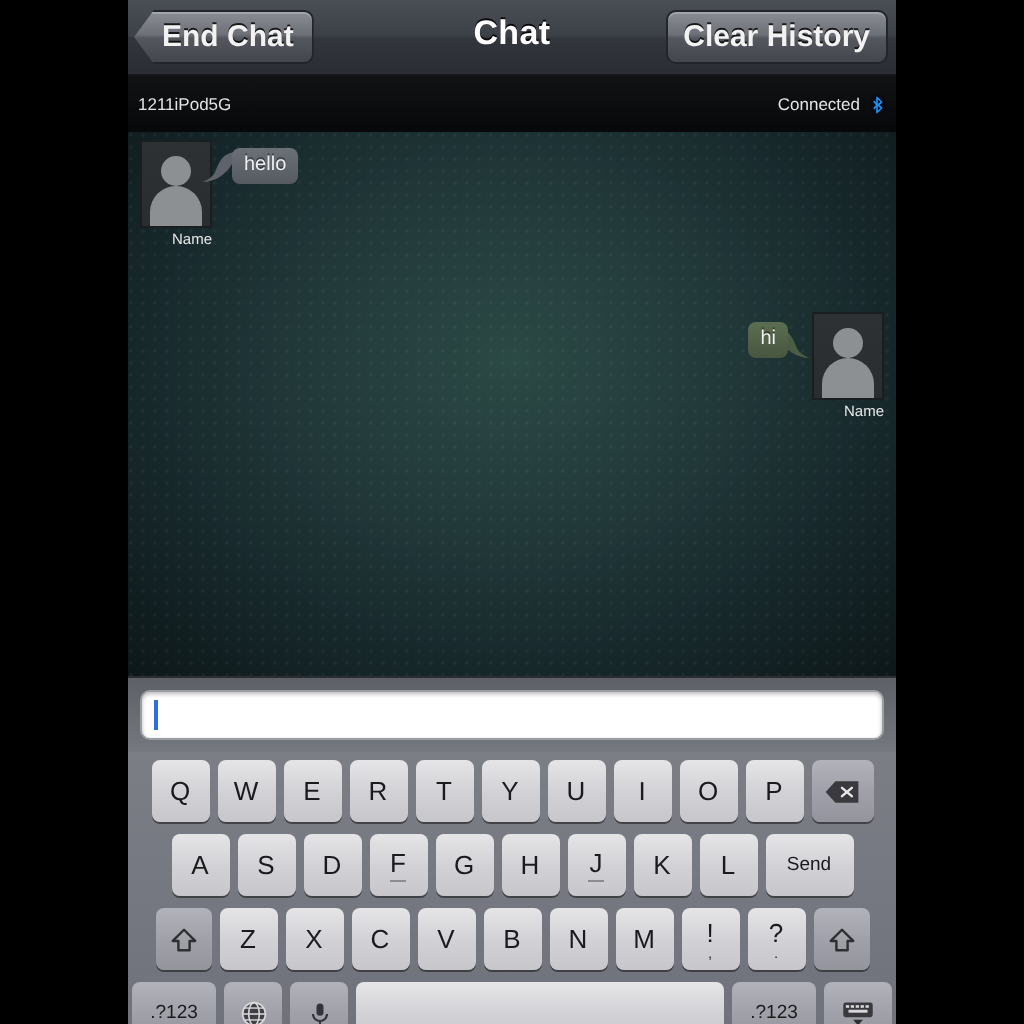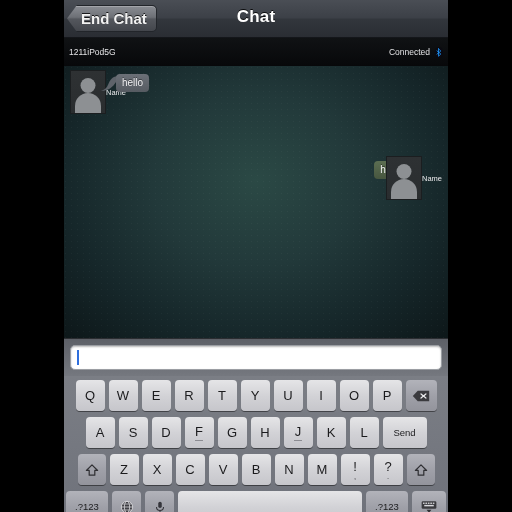--- a/index.html
+++ b/index.html
@@ -75,21 +75,21 @@
   #chat {
     position:relative;
     height:272px;
     background:
       radial-gradient(circle at 1.5px 1.5px, rgba(255,255,255,.035) 0.8px, transparent 1px) 0 0/6px 6px,
       radial-gradient(ellipse at 50% 42%, #2b4945 0%, #22393a 38%, #16272a 70%, #0d1719 100%);
     overflow:hidden;
   }
 
   .msg { position:absolute; }
-  .avatar-col { display:flex; flex-direction:row; align-items:center; }
+  .avatar-col { display:flex; flex-direction:column; align-items:flex-end; }
   .avatar {
     width:36px; height:44px;
     background:linear-gradient(to bottom,#2e3133 0%,#2a2d2f 100%);
     position:relative; overflow:hidden;
     border:1px solid #1b1e20;
   }
   .avatar .head {
     position:absolute; left:50%; top:7px;
     transform:translateX(-50%);
     width:15px; height:15px; border-radius:50%;
@@ -197,20 +197,21 @@
   .kicon { width:18px; height:14px; display:block; }
 </style>
 </head>
 <body>
 
 <div id="screen">
 
   <div id="navbar">
     <div id="end-chat-btn" class="nav-btn">End Chat</div>
     <div id="nav-title">Chat</div>
+    <div id="clear-history-btn" class="nav-btn">Clear History</div>
   </div>
 
   <div id="statusbar">
     <span id="status-device">1211iPod5G</span>
     <span id="status-right">
       <span id="status-connection">Connected</span>
       <span>
         <svg id="bt-icon" viewBox="0 0 16 22">
           <ellipse cx="8" cy="11" rx="8" ry="11" fill="#0a0a12"></ellipse>
           <path d="M7 3.5 L11.6 8 L7 12 L7 3.5 M7 10 L11.6 14 L7 18.5 L7 10" fill="none" stroke="#1e8ff0" stroke-width="1.7" stroke-linejoin="round" stroke-linecap="round"></path>

